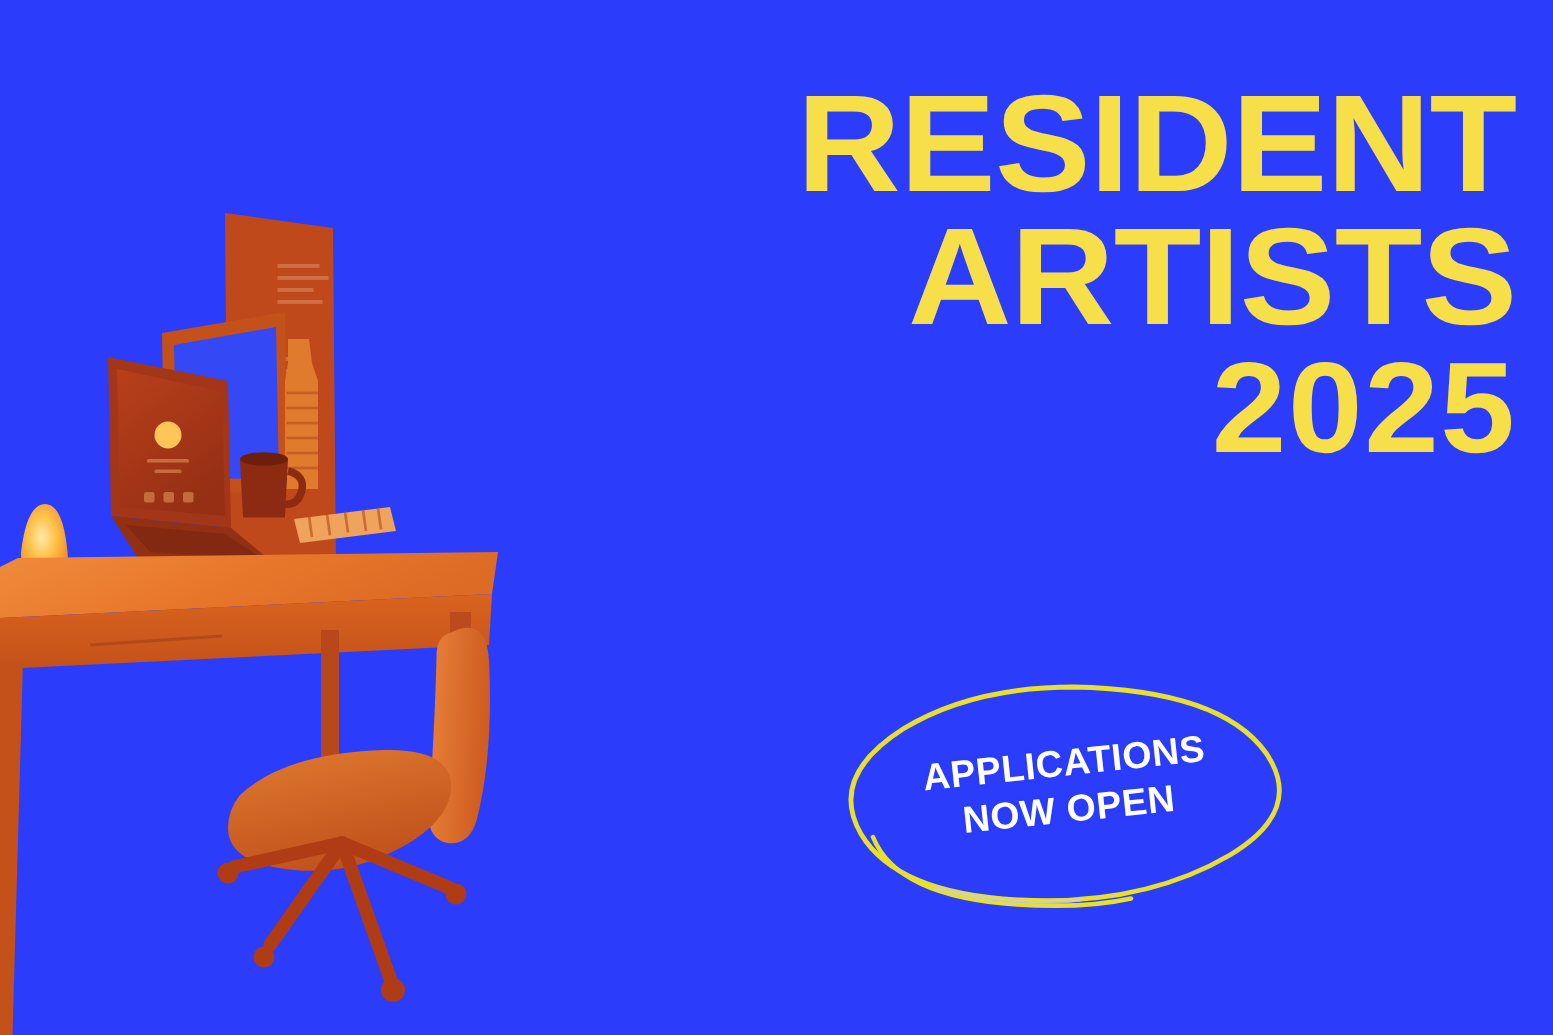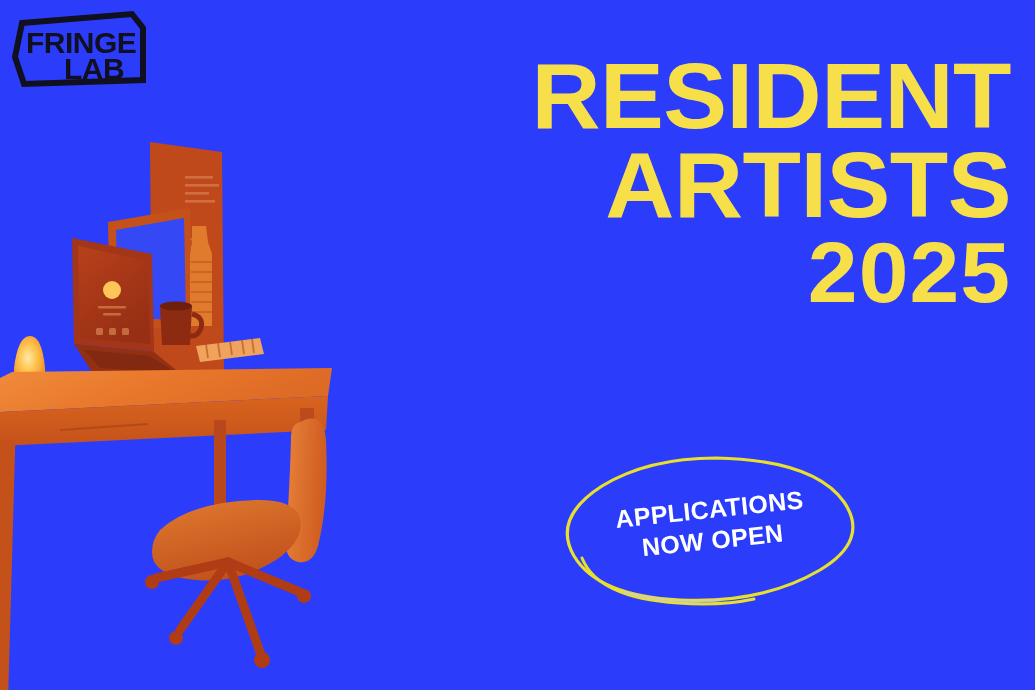--- a/index.html
+++ b/index.html
@@ -95,29 +95,20 @@
     transform: rotate(-6deg);
     text-shadow: 0 0 2px rgba(43,61,251,0.35);
   }
   .callout-text span { display: block; white-space: nowrap; }
 </style>
 </head>
 <body>
 
 <div class="poster">
 
-  <div class="logo">
-    <svg viewBox="0 0 136 78" xmlns="http://www.w3.org/2000/svg" aria-hidden="true">
-      <g>
-        <path d="M10 13 L120 4 L131 18 L131 70 L12 74 L3 47 Z" fill="none" stroke="#101020" stroke-width="6" stroke-linejoin="miter"></path>
-      </g>
-      <text x="14" y="43" font-family="Liberation Sans, sans-serif" font-size="30" font-weight="700" letter-spacing="-0.5" fill="#101020">FRINGE</text>
-      <text x="52" y="69" font-family="Liberation Sans, sans-serif" font-size="30" font-weight="700" letter-spacing="-0.5" fill="#101020">LAB</text>
-    </svg>
-  </div>
 
   <div class="photo-cutout">
     <svg viewBox="0 0 360 560" xmlns="http://www.w3.org/2000/svg" aria-hidden="true">
       <defs>
         <linearGradient id="deskTop" x1="0" y1="0" x2="1" y2="0.3">
           <stop offset="0%" stop-color="#f08b3c"></stop>
           <stop offset="55%" stop-color="#e8762a"></stop>
           <stop offset="100%" stop-color="#dd6a25"></stop>
         </linearGradient>
         <linearGradient id="deskApron" x1="0" y1="0" x2="0" y2="1">

